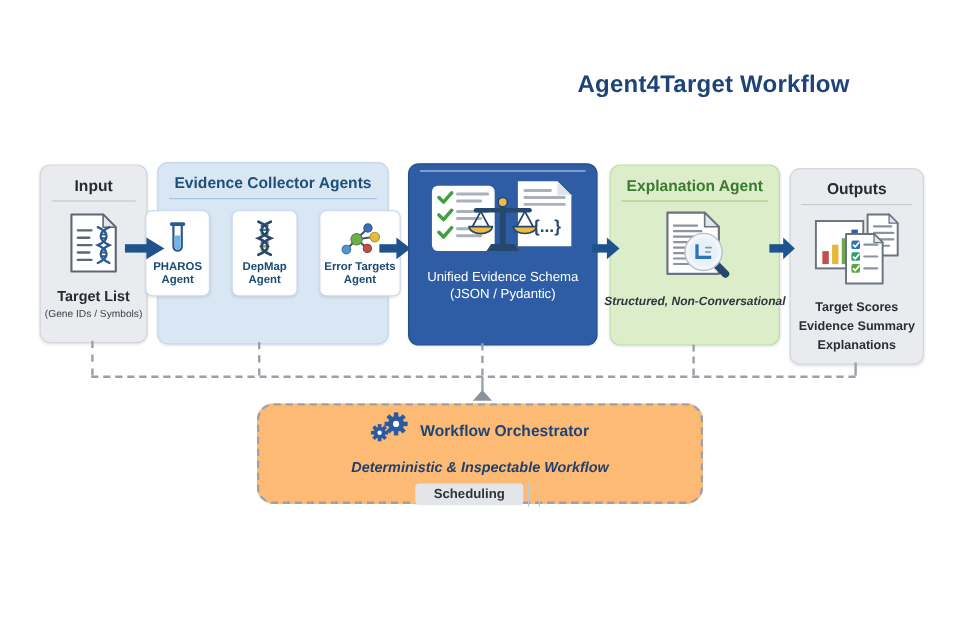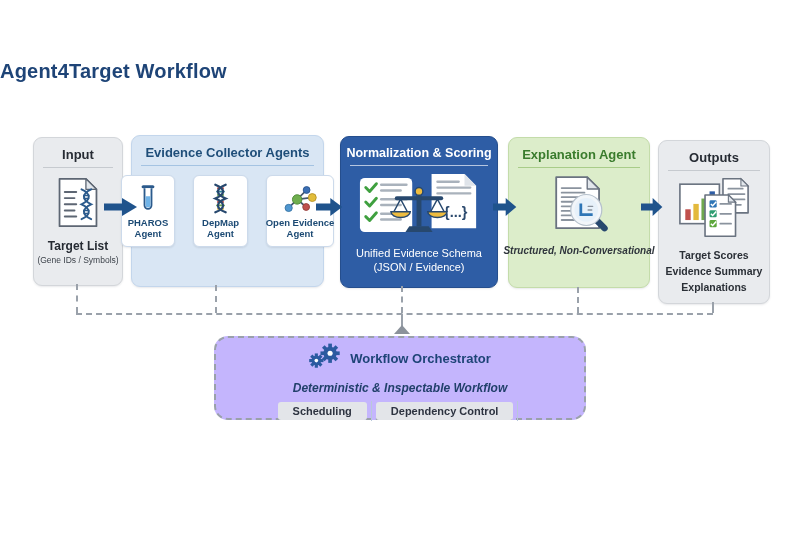--- a/index.html
+++ b/index.html
@@ -1,18 +1,18 @@
 <!DOCTYPE html>
 <html><head>
 <meta charset="utf-8">
 <style>
   html,body{margin:0;padding:0;background:#fff;}
   .canvas{position:relative;width:800px;height:533px;background:#ffffff;overflow:hidden;
           font-family:"Liberation Sans","DejaVu Sans",sans-serif;}
-  .title{position:absolute;top:60px;left:0;width:708px;text-align:left;
+  .title{position:absolute;top:60px;left:0;width:708px;text-align:right;
          font-size:20px;font-weight:bold;color:#1e4477;letter-spacing:.2px;}
   .panel{position:absolute;border-radius:9px;display:flex;flex-direction:column;
          align-items:center;box-shadow:0 1px 2px rgba(30,40,60,.10);}
   .panel .hd{font-weight:bold;font-size:13px;margin-top:9px;white-space:nowrap;}
   .panel .divider{height:1px;align-self:stretch;margin:5px 9px 0 9px;}
   
   .neutral{background:#e9ebee;border:1px solid #d3d6da;}
   .neutral .hd{color:#262b33;}
   .neutral .divider{background:#c6cacf;}
   
@@ -43,21 +43,21 @@
   .out-item{font-size:10.5px;font-weight:600;color:#2a2f36;line-height:16px;white-space:nowrap;}
   
   .arrow{position:absolute;height:22px;}
   
   .dash-v{position:absolute;width:0;border-left:2px dashed #9aa1aa;}
   .dash-h{position:absolute;height:0;border-top:2px dashed #9aa1aa;}
   .tri-up{position:absolute;width:0;height:0;border-left:8px solid transparent;
           border-right:8px solid transparent;border-bottom:9px solid #8b929b;}
   
   .orch{position:absolute;left:214px;top:336px;width:372px;height:84px;
-        border:2px dashed #9aa1aa;border-radius:14px;background:#c4b5fd;
+        border:2px dashed #9aa1aa;border-radius:14px;background:#fdba74;
         display:flex;flex-direction:column;align-items:center;box-sizing:border-box;}
   .orch-head{display:flex;align-items:center;gap:8px;margin-top:5px;}
   .orch-title{font-size:13px;font-weight:bold;color:#1e4477;white-space:nowrap;}
   .orch-div{align-self:stretch;height:1px;background:#7e838d;margin:4px 9px 0 9px;}
   .orch-sub{font-size:12px;font-weight:bold;font-style:italic;color:#22406b;margin-top:4px;white-space:nowrap;}
   .pill-row{display:flex;align-items:center;margin-top:6px;}
   .pill{background:#e3e5e9;border-radius:3px;padding:3px 15px;font-size:11px;
         font-weight:600;color:#2d3340;white-space:nowrap;}
   .pill-sep{width:1px;height:20px;background:#b9c8da;margin:0 4px;}
 </style>
@@ -147,29 +147,28 @@
                 <line x1="15" y1="16" x2="6" y2="25"></line>
             </g>
             <circle cx="15" cy="16" r="5" fill="#6fae4e" stroke="#4e8a38" stroke-width="1"></circle>
             <circle cx="25" cy="6" r="3.6" fill="#3b6fb5" stroke="#2c568e" stroke-width="1"></circle>
             <circle cx="31" cy="14" r="4.2" fill="#e2bd3a" stroke="#b8942a" stroke-width="1"></circle>
             <circle cx="24.5" cy="24" r="3.6" fill="#c0504d" stroke="#96413e" stroke-width="1"></circle>
             <circle cx="6" cy="25" r="3.8" fill="#4f97d0" stroke="#3a76a6" stroke-width="1"></circle>
           </svg>
         </div>
         <div class="agent-label">
-          <span>Open Evidence</span><br>
+          <span>Error Targets</span><br>
           <span>Agent</span>
         </div>
       </div>
     </div>
   </div>
 
   <div class="panel normal" style="left:340px;top:136px;width:156px;height:150px;">
-    <div class="hd">Normalization &amp; Scoring</div>
     <div class="divider"></div>
     <div style="margin-top:6px;">
       <svg width="122" height="66" viewBox="0 0 126 68">
         <rect x="2" y="6" width="54" height="56" rx="5" fill="#ffffff"></rect>
         <g stroke="#3fa03f" stroke-width="3" fill="none" stroke-linecap="round" stroke-linejoin="round">
           <path d="M8 16 l4 4 l7 -8"></path>
             <path d="M8 31 l4 4 l7 -8"></path>
             <path d="M8 46 l4 4 l7 -8"></path>
         </g>
         <g stroke="#a9b2bc" stroke-width="2.6" stroke-linecap="round">
@@ -194,21 +193,21 @@
           <circle cx="63" cy="20" r="4" fill="#eebc3f" stroke="#27486e" stroke-width="1.5"></circle>
           <path d="M44 28 L37 41 M44 28 L51 41" stroke="#27486e" stroke-width="1.5" fill="none"></path>
           <path d="M34 41 a10 6 0 0 0 20 0 z" fill="#eebc3f" stroke="#27486e" stroke-width="1.5"></path>
           <path d="M82 28 L75 41 M82 28 L89 41" stroke="#27486e" stroke-width="1.5" fill="none"></path>
           <path d="M72 41 a10 6 0 0 0 20 0 z" fill="#eebc3f" stroke="#27486e" stroke-width="1.5"></path>
           <path d="M53 56 h20 l4 6 h-28 z" fill="#27486e"></path>
         </g>
       </svg>
     </div>
     <div class="cap">Unified Evidence Schema</div>
-    <div class="cap" style="margin-top:0;">(JSON / Evidence)</div>
+    <div class="cap" style="margin-top:0;">(JSON / Pydantic)</div>
   </div>
 
   <div class="panel explain" style="left:508px;top:137px;width:140px;height:149px;">
     <div class="hd">Explanation Agent</div>
     <div class="divider"></div>
     <div style="margin-top:7px;">
       <svg width="62" height="59" viewBox="0 0 68 64">
         <path d="M9 2 h34 l13 13 v43 h-47 z" fill="#ffffff" stroke="#6a7380" stroke-width="2" stroke-linejoin="round"></path>
         <path d="M43 2 v13 h13 z" fill="#e2e7ec" stroke="#6a7380" stroke-width="1.5" stroke-linejoin="round"></path>
         <g stroke="#8a939e" stroke-width="2" stroke-linecap="round">
@@ -326,18 +325,17 @@
           </g>
         </svg>
       </span>
       <span class="orch-title">Workflow Orchestrator</span>
     </div>
     <div class="orch-div"></div>
     <div class="orch-sub">Deterministic &amp; Inspectable Workflow</div>
     <div class="pill-row">
       <span class="pill">Scheduling</span>
       <span class="pill-sep"></span>
-      <span class="pill">Dependency Control</span>
       <span class="pill-sep"></span>
     </div>
   </div>
 
 </div>
 
 </body></html>

